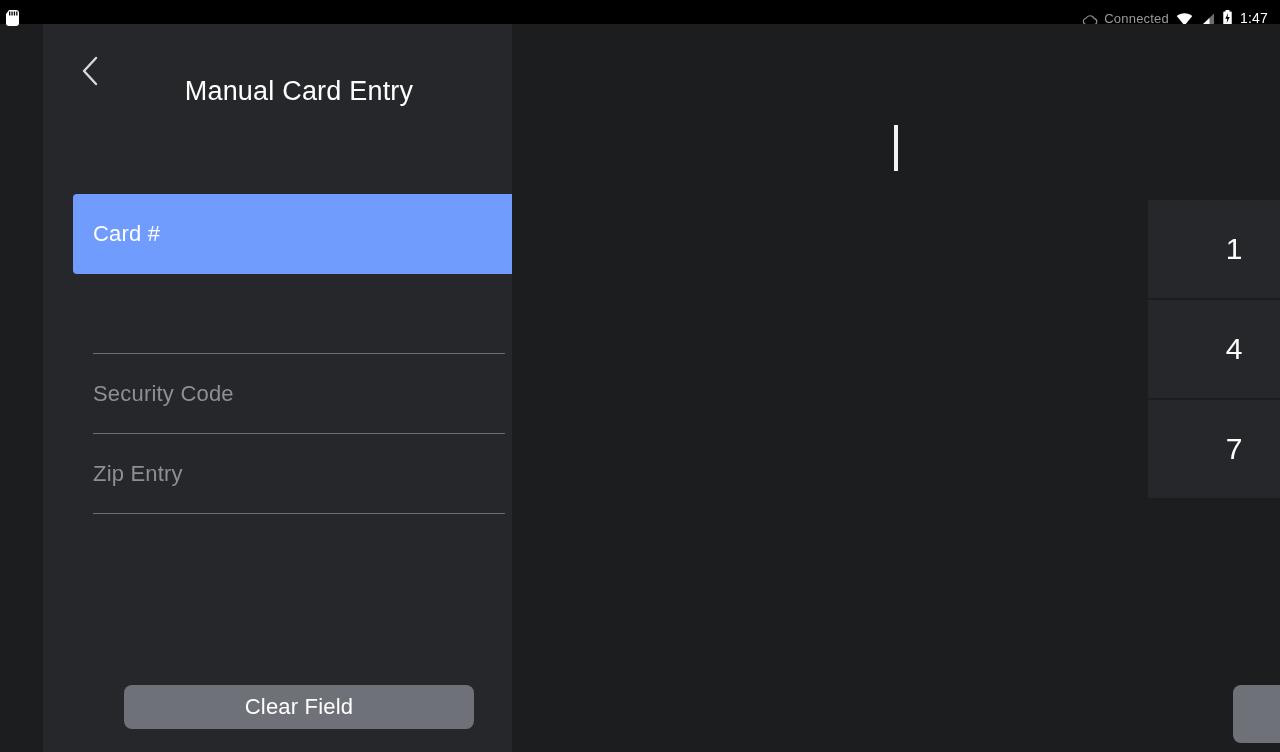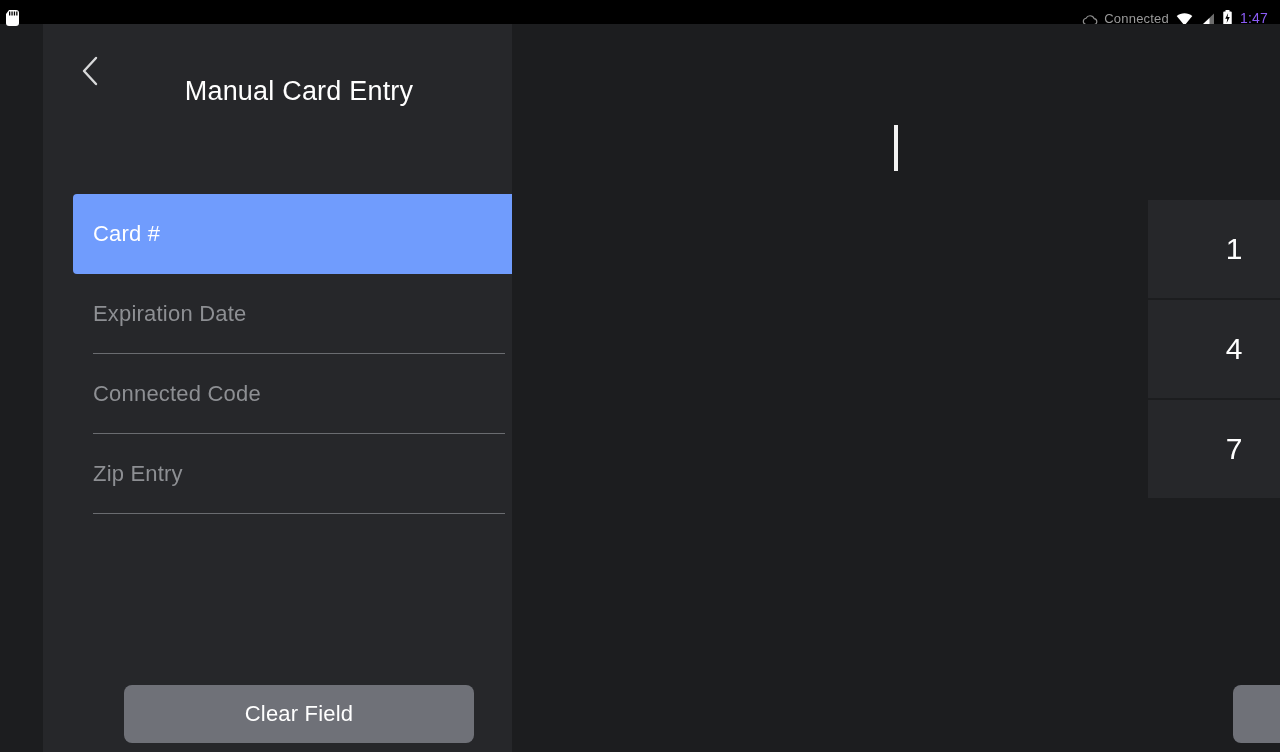--- a/index.html
+++ b/index.html
@@ -44,21 +44,21 @@
     color: #9a9a9a;
     font-size: 13px;
     letter-spacing: .2px;
     line-height: 1;
     white-space: nowrap;
   }
   .wifi-icon { width: 17px; height: 13px; display: block; }
   .signal-icon { width: 15px; height: 13px; display: block; }
   .battery-icon { width: 11px; height: 16px; display: block; }
   .sb-clock {
-    color: #8b5cf6;
+    color: #ffffff;
     font-size: 14px;
     line-height: 1;
     white-space: nowrap;
     letter-spacing: .2px;
   }
 
   
   .left-panel {
     position: absolute;
     left: 0; top: 24px;
@@ -123,21 +123,21 @@
     position: absolute;
     left: 20px; bottom: 0;
     width: 412px; height: 1px;
     background: #6a6c70;
   }
 
   
   .clear-btn {
     position: absolute;
     left: 81px; top: 661px;
-    width: 350px; height: 58px;
+    width: 350px; height: 44px;
     background: #6f7178;
     border-radius: 8px;
     display: flex;
     align-items: center;
     justify-content: center;
     color: #ffffff;
     font-size: 22px;
     letter-spacing: .2px;
   }
 
@@ -282,26 +282,25 @@
 
     <div class="page-title">Manual Card Entry</div>
 
     <div class="fields">
 
       <div class="field active">
         <span class="field-label">Card #</span>
       </div>
 
       <div class="field">
-        <span class="field-label">Expiration Date</span>
         <span class="field-underline"></span>
       </div>
 
       <div class="field">
-        <span class="field-label">Connected Code</span>
+        <span class="field-label">Security Code</span>
         <span class="field-underline"></span>
       </div>
 
       <div class="field">
         <span class="field-label">Zip Entry</span>
         <span class="field-underline"></span>
       </div>
 
     </div>
 

